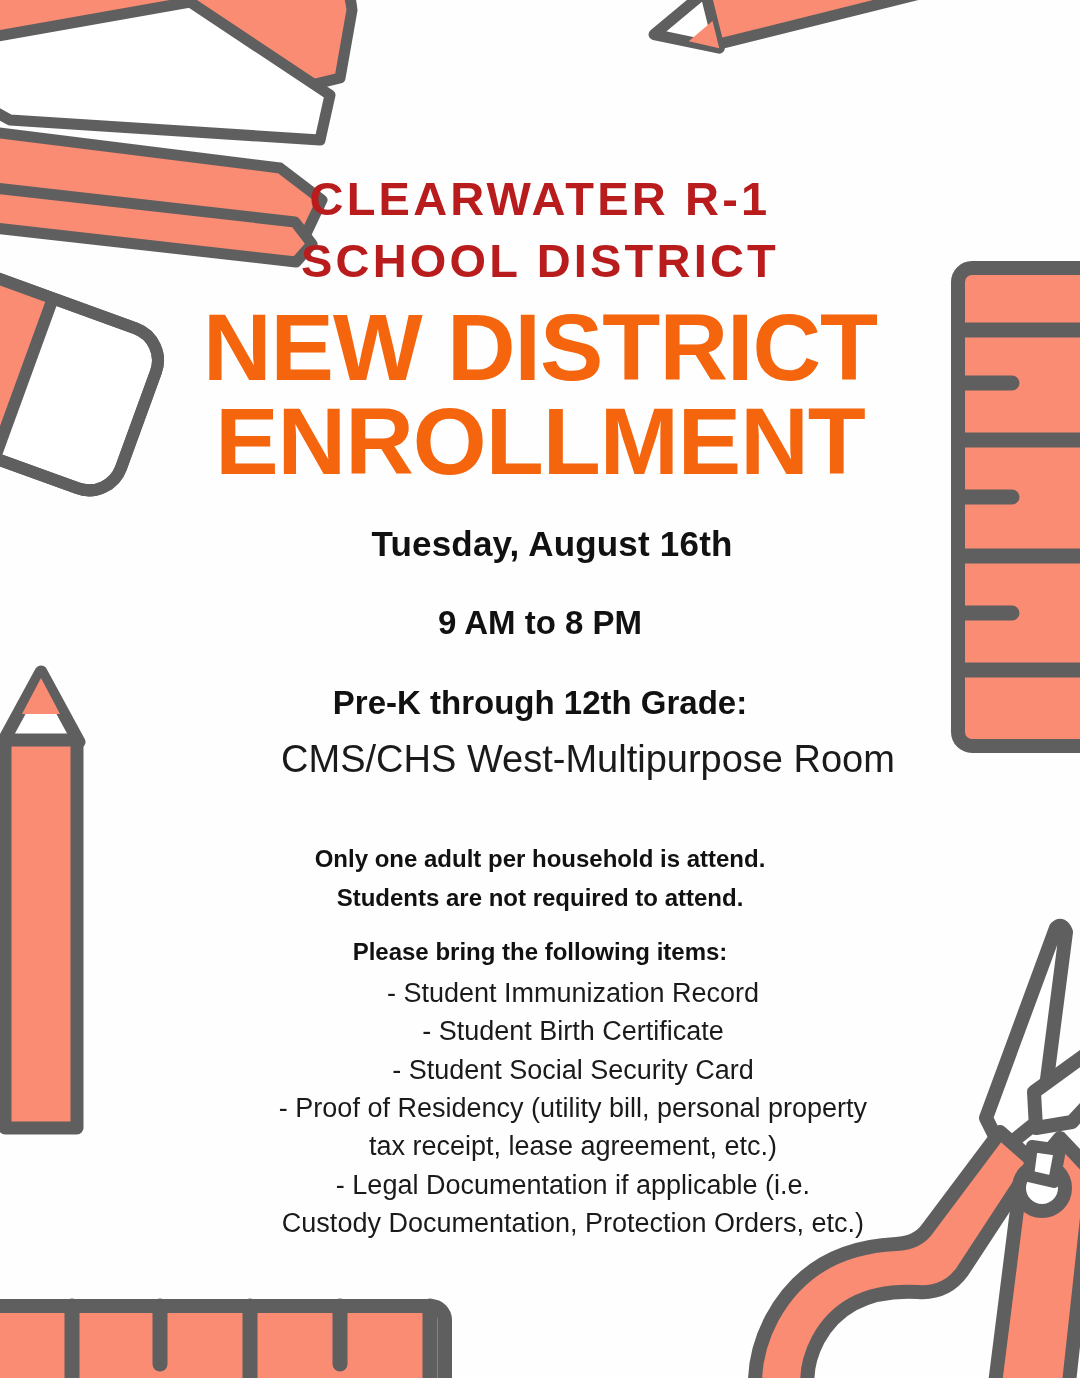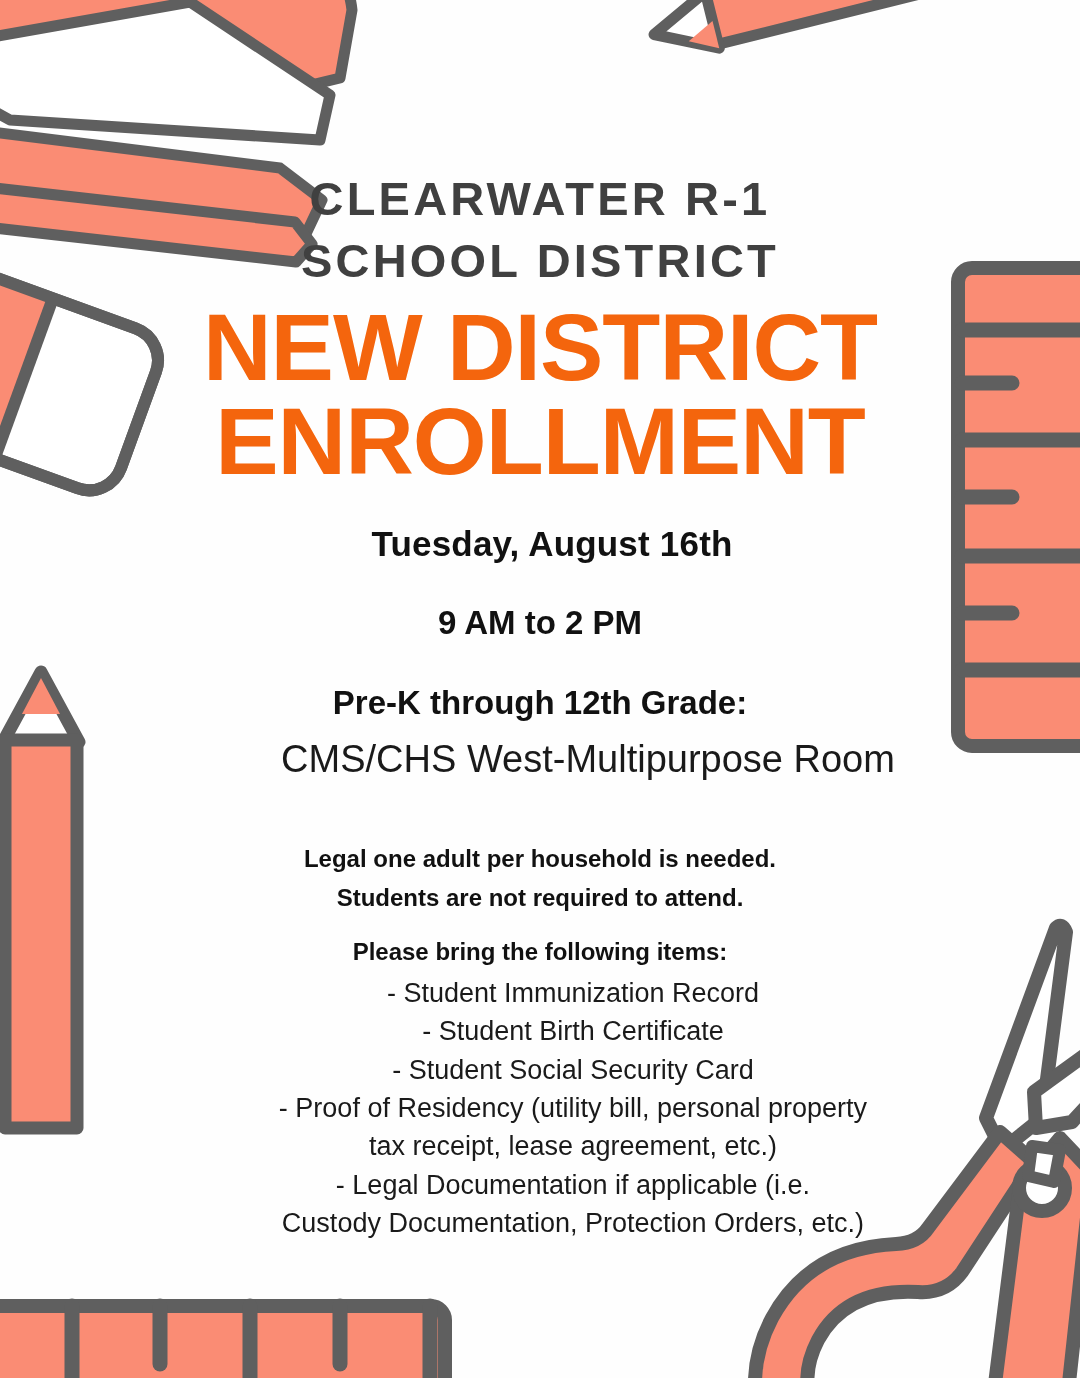--- a/index.html
+++ b/index.html
@@ -39,21 +39,21 @@
     text-align: center;
     color: #111111;
   }
 
   .district-name {
     top: 168px;
     font-size: 47px;
     font-weight: 700;
     letter-spacing: 3.2px;
     line-height: 1.32;
-    color: #404040;
+    color: #b91c1c;
   }
 
   .main-title {
     top: 300px;
     font-size: 95px;
     font-weight: 700;
     line-height: 0.99;
     letter-spacing: -1px;
     color: #F4650D;
     transform: scaleX(1.0);
@@ -203,26 +203,26 @@
       <span>CLEARWATER R-1</span><br>
       <span>SCHOOL DISTRICT</span>
     </div>
 
     <div class="tblock main-title">
       <span class="ln">NEW DISTRICT</span>
       <span class="ln">ENROLLMENT</span>
     </div>
 
     <div class="tblock date-line">Tuesday, August 16th</div>
-    <div class="tblock time-line">9 AM to 2 PM</div>
+    <div class="tblock time-line">9 AM to 8 PM</div>
     <div class="tblock grade-line">Pre-K through 12th Grade:</div>
     <div class="tblock room-line">CMS/CHS West-Multipurpose Room</div>
 
     <div class="tblock notice">
-      <span>Legal one adult per household is needed.</span><br>
+      <span>Only one adult per household is attend.</span><br>
       <span>Students are not required to attend.</span>
     </div>
 
     <div class="tblock bring-heading">Please bring the following items:</div>
 
     <div class="tblock items">
       <span class="item">- Student Immunization Record</span>
       <span class="item">- Student Birth Certificate</span>
       <span class="item">- Student Social Security Card</span>
       <span class="item">- Proof of Residency (utility bill, personal property</span>

